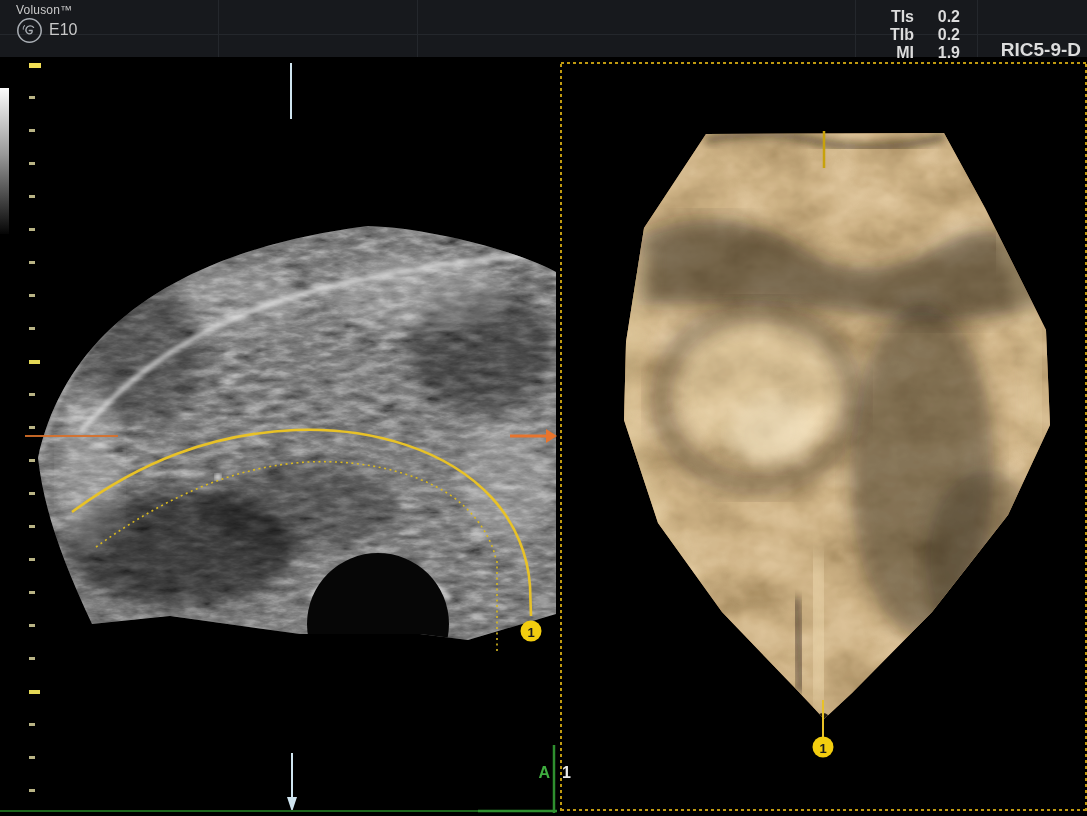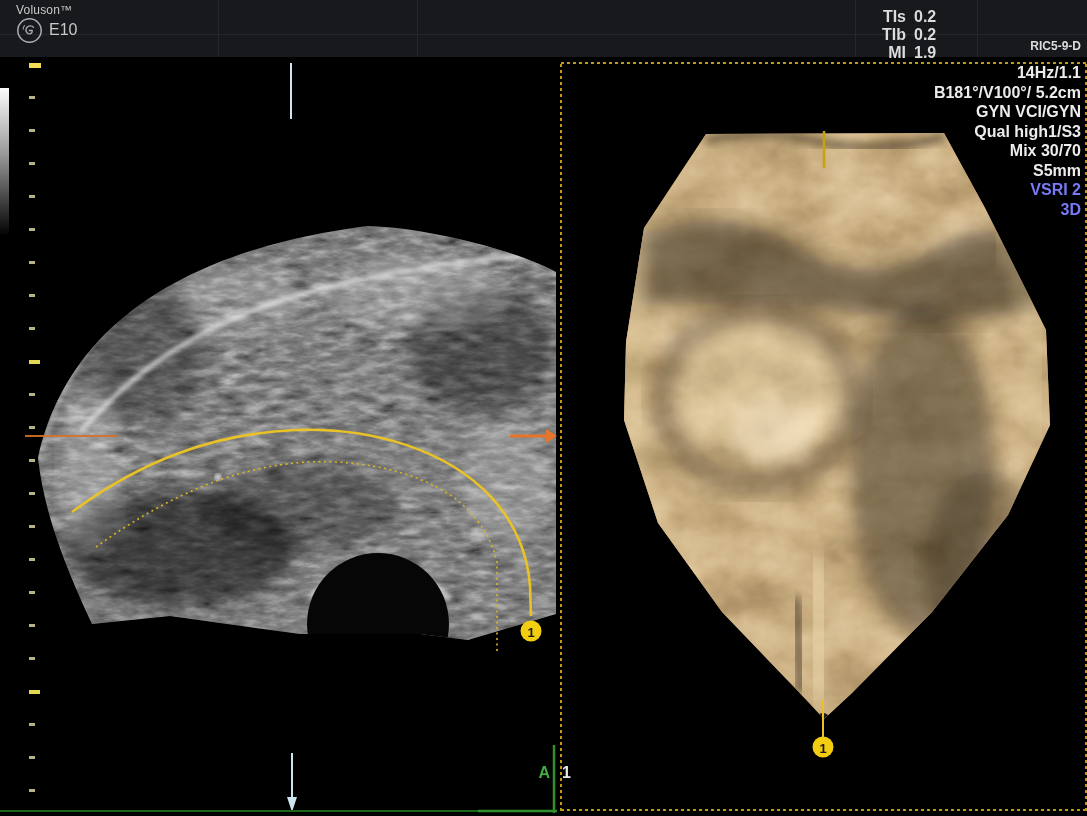--- a/index.html
+++ b/index.html
@@ -7,22 +7,22 @@
           font-family:"Liberation Sans",sans-serif;-webkit-font-smoothing:antialiased;}
   
   #header{position:absolute;left:0;top:0;width:1087px;height:57px;background:#17191d;}
   .hline{position:absolute;background:#24272c;}
   #brand{position:absolute;left:16px;top:3px;font-size:12px;color:#c9c9c9;letter-spacing:.2px;}
   #gelogo{position:absolute;left:16px;top:17px;width:27px;height:27px;}
   #model{position:absolute;left:49px;top:21px;font-size:16px;color:#c9c9c9;}
   #ti-block{position:absolute;left:848px;top:8px;width:112px;}
   .ti-row{display:flex;height:18px;line-height:18px;font-size:16px;font-weight:bold;color:#dcdcdc;}
   .ti-row .lbl{flex:1;text-align:right;}
-  .ti-row .val{width:46px;text-align:left;margin-left:8px;}
-  #probe{position:absolute;right:6px;top:39px;font-size:12px;font-weight:bold;color:#dcdcdc;}
+  .ti-row .val{width:46px;text-align:right;}
+  #probe{position:absolute;right:6px;top:39px;font-size:19px;font-weight:bold;color:#dcdcdc;}
   
   #params{position:absolute;right:6px;top:63px;text-align:right;z-index:30;}
   #params div{font-size:16px;font-weight:bold;color:#ececec;line-height:19.5px;white-space:pre;}
   #params div.hl{color:#7a7af8;}
   
   #graybar{position:absolute;left:0;top:88px;width:9px;height:146px;
            background:linear-gradient(#fbfbfb,#9a9a9a 45%,#3a3a3a 80%,#050505);}
   #ruler{position:absolute;left:0;top:57px;width:50px;height:759px;}
   .tick{position:absolute;left:29px;width:6px;height:3px;background:#d9d49c;opacity:.85;}
   .tick.maj{width:11px;height:4px;background:#e4d855;opacity:1;}
@@ -67,30 +67,20 @@
         <span class="val">0.2</span>
       </div>
       <div class="ti-row">
         <span class="lbl">MI</span>
         <span class="val">1.9</span>
       </div>
     </div>
     <div id="probe">RIC5-9-D</div>
   </div>
 
-  <div id="params">
-    <div>14Hz/1.1</div>
-    <div>B181°/V100°/ 5.2cm</div>
-    <div>GYN VCI/GYN</div>
-    <div>Qual high1/S3</div>
-    <div>Mix 30/70</div>
-    <div>S5mm</div>
-    <div class="hl">VSRI 2</div>
-    <div class="hl">3D</div>
-  </div>
 
   <svg id="left-img" width="558" height="759" viewBox="0 57 558 759" style="top:57px">
     <defs>
       <filter id="speckleGray" x="0%" y="0%" width="100%" height="100%">
         <feTurbulence type="fractalNoise" baseFrequency="0.045 0.13" numOctaves="4" seed="7" stitchTiles="stitch" result="n"></feTurbulence>
         <feColorMatrix in="n" type="matrix" values="0.33 0.33 0.33 0 0  0.33 0.33 0.33 0 0  0.33 0.33 0.33 0 0  0 0 0 0 1"></feColorMatrix>
         <feComponentTransfer>
           <feFuncR type="table" tableValues="0 0.06 0.28 0.66 0.95"></feFuncR>
           <feFuncG type="table" tableValues="0 0.06 0.28 0.66 0.95"></feFuncG>
           <feFuncB type="table" tableValues="0 0.06 0.28 0.66 0.95"></feFuncB>

